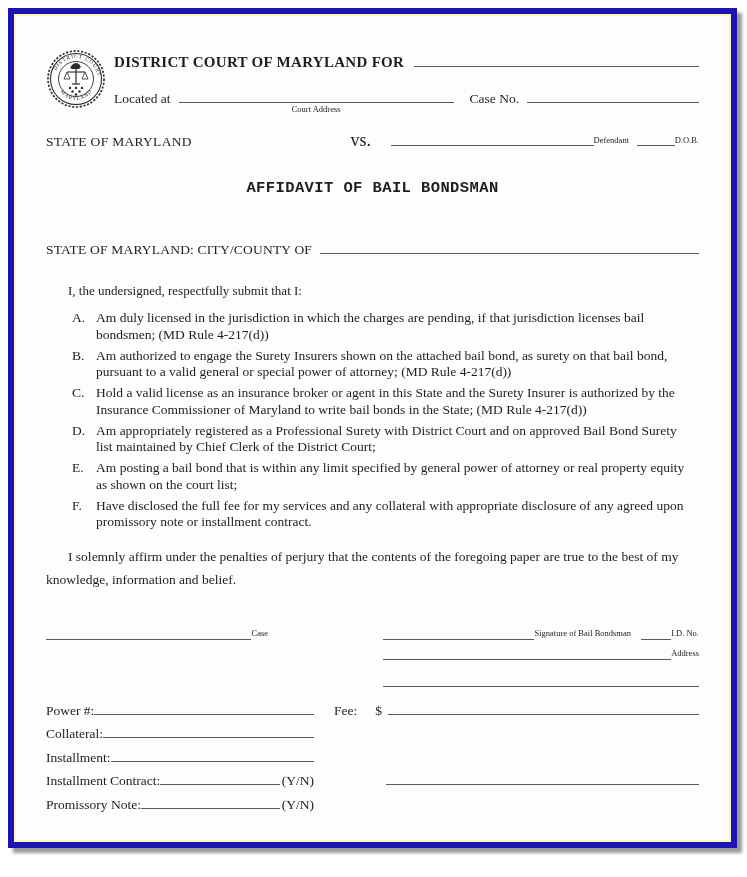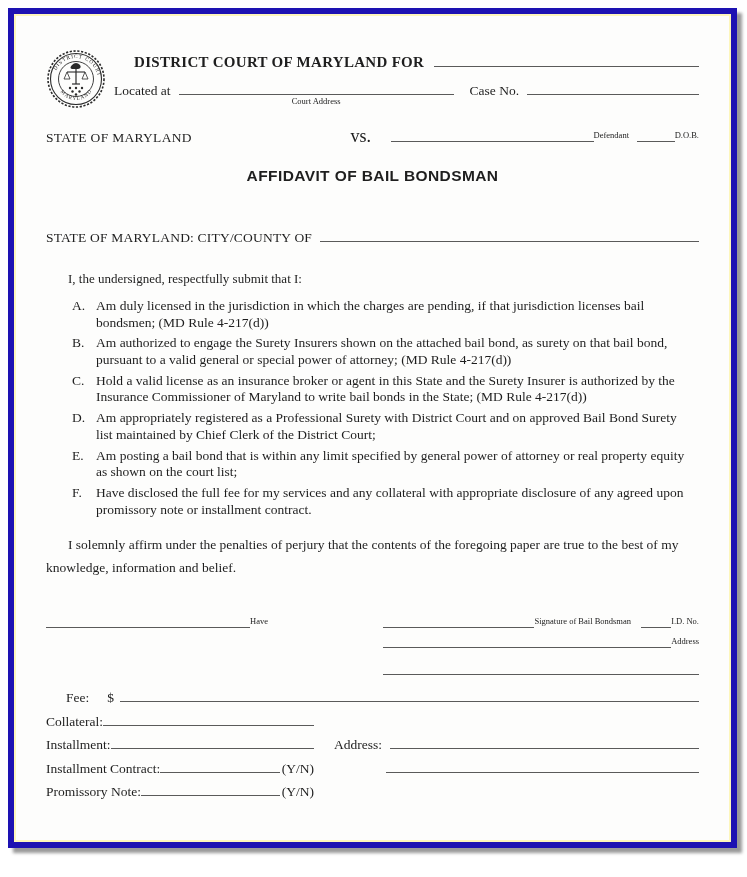--- a/index.html
+++ b/index.html
@@ -9,37 +9,37 @@
     border:6px solid #1d12b2; box-shadow:5px 5px 3px #9a9a9a; background:#fdfdfc; }
   .inner { position:absolute; inset:0; border:2px solid #fdf6bb; background:#fdfdfc;
     padding:32px 30px 0 30px; }
   .fill { flex:1 1 auto; border-bottom:1px solid #5a5a5a; height:0.95em; min-width:10px; }
   .cap { font-size:8.5px; color:#222; line-height:1.1; padding-top:2px; }
   .stack { display:flex; flex-direction:row; }
   
   .hdr { display:flex; align-items:flex-start; }
   .seal { width:60px; height:62px; flex:0 0 auto; margin-right:8px; }
   .hdr-right { flex:1; padding-top:4px; }
-  .hdr-row1 { display:flex; align-items:baseline;margin-left:20px; }
+  .hdr-row1 { display:flex; align-items:baseline; }
   .court-title { font-weight:bold; font-size:15px; letter-spacing:0.3px; white-space:nowrap; margin-right:10px; }
-  .hdr-row2 { display:flex; align-items:baseline; margin-top:11px; font-size:13.5px; }
+  .hdr-row2 { display:flex; align-items:baseline; margin-top:19px; font-size:13.5px; }
   .located-lbl { white-space:nowrap; margin-right:8px; }
   .courtaddr-wrap { flex:1.6; display:flex; flex-direction:column; }
   .courtaddr-wrap .cap { text-align:center; }
   .caseno-lbl { white-space:nowrap; margin:0 8px 0 16px; }
   .caseno-line { flex:1; }
   
   .parties { display:flex; align-items:baseline; margin-top:16px; font-size:13.5px; }
   .state-lbl { white-space:nowrap; letter-spacing:0.3px; }
   .vs-lbl { font-size:18px; margin:0 20px 0 auto; }
   .def-wrap { width:238px; }
   .dob-wrap { width:62px; margin-left:8px; }
   .dob-wrap .cap { text-align:right; }
   
-  .doc-title { text-align:center; margin-top:20px; font-family:Liberation Sans, sans-serif;
+  .doc-title { text-align:center; margin-top:28px; font-family:Liberation Mono, monospace;
     font-weight:bold; font-size:15.5px; letter-spacing:0.4px; }
   
   .venue { display:flex; align-items:baseline; margin-top:44px; font-size:13.5px; }
   .venue-lbl { white-space:nowrap; margin-right:8px; letter-spacing:0.2px; }
   
   .intro { margin-top:25px; font-size:13px; text-indent:22px; }
   .list { margin-top:11px; padding-left:26px; }
   .item { display:flex; font-size:13.5px; line-height:1.24; margin-bottom:4px; }
   .item-letter { flex:0 0 24px; }
   .item-text { flex:1; padding-right:4px; }
@@ -167,21 +167,21 @@
       <span class="item-letter">F.</span>
       <span class="item-text">Have disclosed the full fee for my services and any collateral with appropriate disclosure of any agreed upon promissory note or installment contract.</span>
     </div>
   </div>
 
   <div class="affirm">I solemnly affirm under the penalties of perjury that the contents of the foregoing paper are true to the best of my knowledge, information and belief.</div>
 
   <div class="sigblk">
     <span class="date-wrap stack">
       <span class="fill"></span>
-      <span class="cap">Have</span>
+      <span class="cap">Case</span>
     </span>
     <div class="sig-right">
       <div class="sig-row">
         <span class="sigline-wrap stack">
           <span class="fill"></span>
           <span class="cap">Signature of Bail Bondsman</span>
         </span>
         <span class="id-wrap stack">
           <span class="fill"></span>
           <span class="cap">I.D. No.</span>
@@ -190,42 +190,42 @@
       <div class="addr-wrap stack">
         <span class="fill"></span>
         <span class="cap">Address</span>
       </div>
       <div class="blankline"></div>
     </div>
   </div>
 
   <div class="fields">
     <div class="frow">
+      <span class="fleft">
+        <span class="flbl">Power #:</span>
+        <span class="fill"></span>
+      </span>
       <span class="fright">
         <span class="flbl">Fee:</span>
         <span class="dollar">$</span>
         <span class="fill"></span>
       </span>
     </div>
     <div class="frow">
       <span class="fleft">
         <span class="flbl">Collateral:</span>
         <span class="fill"></span>
       </span>
       <span class="fright"></span>
     </div>
     <div class="frow">
       <span class="fleft">
         <span class="flbl">Installment:</span>
         <span class="fill"></span>
       </span>
-      <span class="fright">
-        <span class="flbl">Address:</span>
-        <span class="fill" style="margin-left:8px"></span>
-      </span>
     </div>
     <div class="frow">
       <span class="fleft">
         <span class="flbl">Installment Contract:</span>
         <span class="fill"></span>
         <span class="yn">(Y/N)</span>
       </span>
       <span class="fright">
         <span class="fill indent-line"></span>
       </span>

